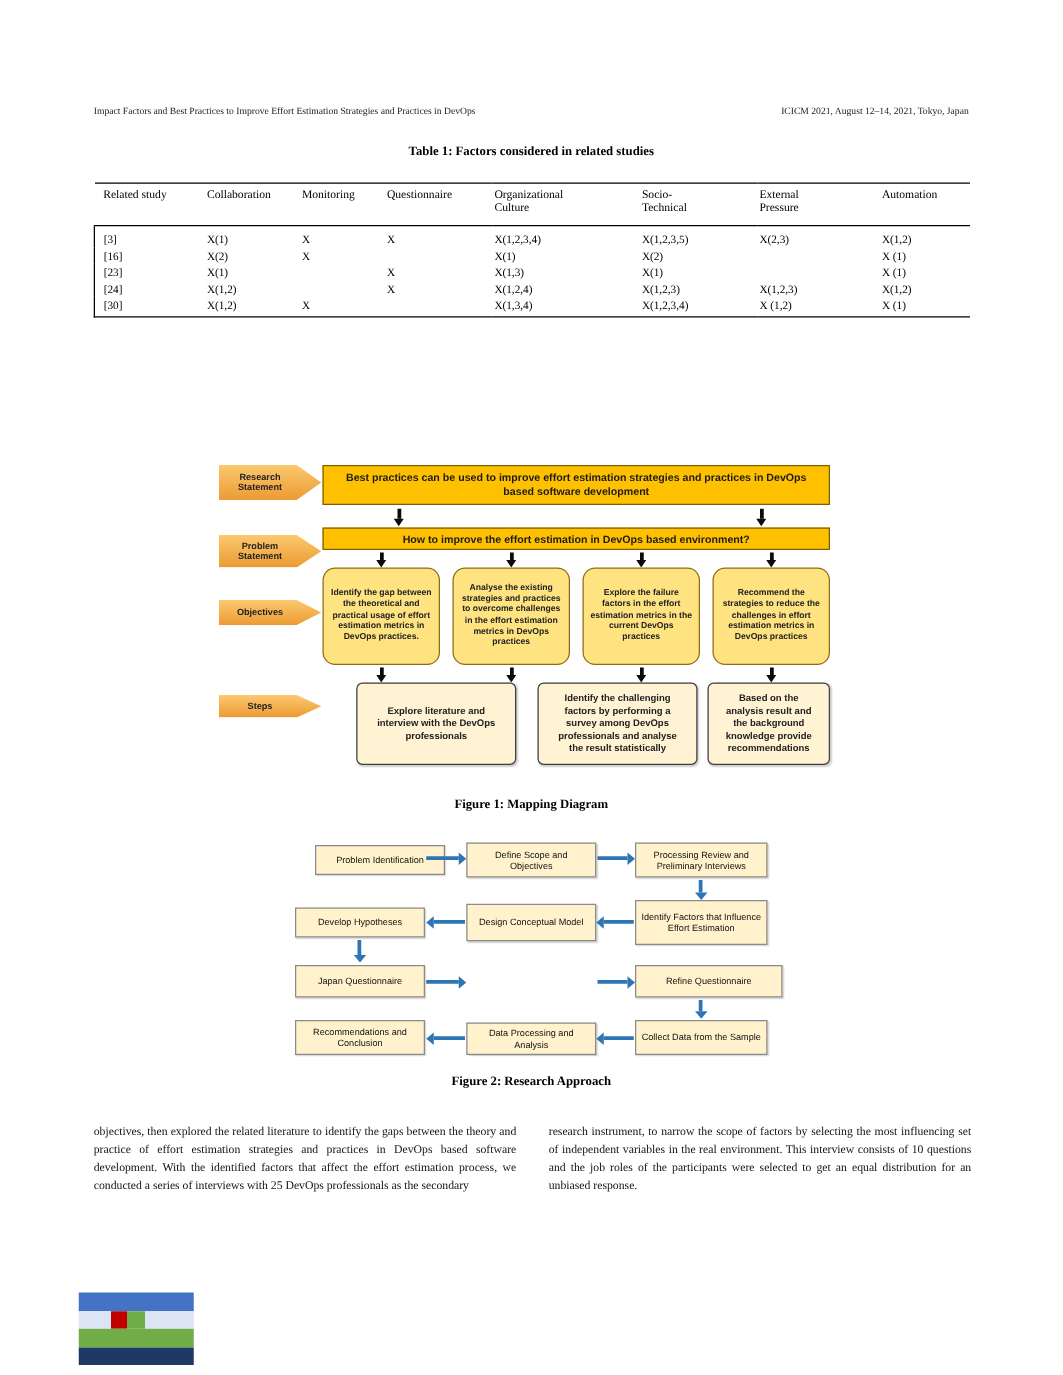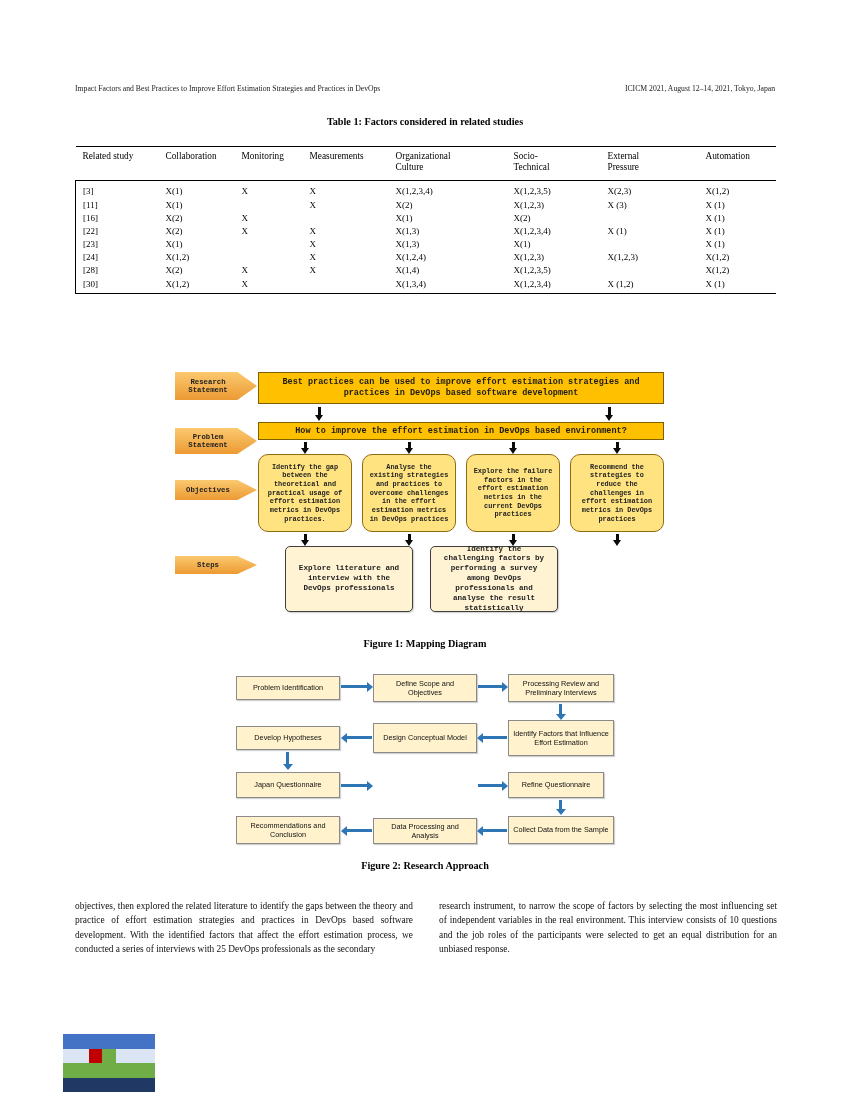--- a/index.html
+++ b/index.html
@@ -34,21 +34,21 @@
   }
   .paper-table td { padding:1.6px 2px; white-space:nowrap; overflow:hidden; }
   .paper-table tbody td:first-child { border-left:0.9px solid #000; padding-left:7px; }
   .paper-table th:first-child { padding-left:7px; }
   .paper-table tbody tr:first-child td { padding-top:5px; }
   .paper-table tbody tr:last-child td { border-bottom:1.2px solid #000; padding-bottom:4px; }
   .hdr-wrap { display:inline-block; line-height:1.2; }
 
   
   .fig1 { position:absolute; left:170px; top:370px; width:500px; height:254px;
-          font-family:Liberation Mono, monospace; }
+          font-family:Liberation Sans, sans-serif; }
   .flabel {
     position:absolute; width:82px;
     background:linear-gradient(180deg,#fbc96f 0%,#ec9a33 100%);
     clip-path:polygon(0 0,76% 0,100% 50%,76% 100%,0 100%);
     display:flex; align-items:center; justify-content:center;
     padding-right:16px; box-sizing:border-box;
     font-size:7.3px; font-weight:bold; text-align:center; line-height:1.15; color:#222;
   }
   .stmt {
     position:absolute; background:#FFC000; border:1px solid #7F6000;
@@ -136,96 +136,66 @@
     <col style="width:118px">
       <col style="width:94px">
       <col style="width:98px">
       <col style="width:72px">
   </colgroup>
   <thead>
     <tr>
       <th><span class="hdr-wrap">Related study</span></th>
       <th><span class="hdr-wrap">Collaboration</span></th>
       <th><span class="hdr-wrap">Monitoring</span></th>
-      <th><span class="hdr-wrap">Measurements</span></th>
+      <th><span class="hdr-wrap">Questionnaire</span></th>
       <th><span class="hdr-wrap" style="max-width:78px">Organizational Culture</span></th>
       <th><span class="hdr-wrap" style="max-width:52px">Socio-Technical</span></th>
       <th><span class="hdr-wrap" style="max-width:48px">External Pressure</span></th>
       <th><span class="hdr-wrap">Automation</span></th>
     </tr>
   </thead>
   <tbody>
     <tr>
       <td>[3]</td>
         <td>X(1)</td>
         <td>X</td>
         <td>X</td>
         <td>X(1,2,3,4)</td>
         <td>X(1,2,3,5)</td>
         <td>X(2,3)</td>
         <td>X(1,2)</td>
     </tr>
     <tr>
-      <td>[11]</td>
-        <td>X(1)</td>
-        <td></td>
-        <td>X</td>
-        <td>X(2)</td>
-        <td>X(1,2,3)</td>
-        <td>X (3)</td>
-        <td>X (1)</td>
-    </tr>
-    <tr>
       <td>[16]</td>
         <td>X(2)</td>
         <td>X</td>
         <td></td>
         <td>X(1)</td>
         <td>X(2)</td>
         <td></td>
-        <td>X (1)</td>
-    </tr>
-    <tr>
-      <td>[22]</td>
-        <td>X(2)</td>
-        <td>X</td>
-        <td>X</td>
-        <td>X(1,3)</td>
-        <td>X(1,2,3,4)</td>
-        <td>X (1)</td>
         <td>X (1)</td>
     </tr>
     <tr>
       <td>[23]</td>
         <td>X(1)</td>
         <td></td>
         <td>X</td>
         <td>X(1,3)</td>
         <td>X(1)</td>
         <td></td>
         <td>X (1)</td>
     </tr>
     <tr>
       <td>[24]</td>
         <td>X(1,2)</td>
         <td></td>
         <td>X</td>
         <td>X(1,2,4)</td>
         <td>X(1,2,3)</td>
         <td>X(1,2,3)</td>
-        <td>X(1,2)</td>
-    </tr>
-    <tr>
-      <td>[28]</td>
-        <td>X(2)</td>
-        <td>X</td>
-        <td>X</td>
-        <td>X(1,4)</td>
-        <td>X(1,2,3,5)</td>
-        <td></td>
         <td>X(1,2)</td>
     </tr>
     <tr>
       <td>[30]</td>
         <td>X(1,2)</td>
         <td>X</td>
         <td></td>
         <td>X(1,3,4)</td>
         <td>X(1,2,3,4)</td>
         <td>X (1,2)</td>
@@ -265,42 +235,43 @@
   <div class="obj" style="left:296px;top:84px">Explore the failure factors in the effort estimation metrics in the current DevOps practices</div>
   <div class="obj" style="left:400px;top:84px">Recommend the strategies to reduce the challenges in effort estimation metrics in DevOps practices</div>
 
   <div class="varrow" style="left:134px;top:164px;height:6px"></div>
   <div class="varrow" style="left:238px;top:164px;height:6px"></div>
   <div class="varrow" style="left:342px;top:164px;height:6px"></div>
   <div class="varrow" style="left:446px;top:164px;height:6px"></div>
 
   <div class="step" style="left:115px;width:128px">Explore literature and interview with the DevOps professionals</div>
   <div class="step" style="left:260px;width:128px">Identify the challenging factors  by performing a survey among DevOps professionals and analyse the result statistically</div>
+  <div class="step" style="left:396px;width:98px">Based on the analysis result and the background knowledge provide recommendations</div>
 </div>
 
 <div class="fig-caption cap1">Figure 1: Mapping Diagram</div>
 
 <div class="fig2">
 
-  <div class="fbox" style="left:6px;top:8px;width:104px;height:24px">Problem Identification</div>
+  <div class="fbox" style="left:22px;top:8px;width:104px;height:24px">Problem Identification</div>
   <div class="fbox" style="left:143px;top:6px;width:104px;height:28px">Define Scope and Objectives</div>
   <div class="fbox" style="left:278px;top:6px;width:106px;height:28px">Processing Review and Preliminary Interviews</div>
   <div class="bharrow r" style="left:111px;top:17px;width:26px"></div>
   <div class="bharrow r" style="left:248px;top:17px;width:24px"></div>
   <div class="bvarrow" style="left:329px;top:36px;height:10px"></div>
 
   <div class="fbox" style="left:6px;top:58px;width:104px;height:24px">Develop Hypotheses</div>
   <div class="fbox" style="left:143px;top:55px;width:104px;height:30px">Design Conceptual Model</div>
   <div class="fbox" style="left:278px;top:52px;width:106px;height:36px">Identify Factors that Influence Effort Estimation</div>
   <div class="bharrow l" style="left:253px;top:68px;width:24px"></div>
   <div class="bharrow l" style="left:117px;top:68px;width:25px"></div>
   <div class="bvarrow" style="left:56px;top:84px;height:12px"></div>
 
   <div class="fbox" style="left:6px;top:104px;width:104px;height:26px">Japan Questionnaire</div>
-  <div class="fbox" style="left:278px;top:104px;width:96px;height:26px">Refine Questionnaire</div>
+  <div class="fbox" style="left:278px;top:104px;width:118px;height:26px">Refine Questionnaire</div>
   <div class="bharrow r" style="left:111px;top:116px;width:26px"></div>
   <div class="bharrow r" style="left:248px;top:116px;width:24px"></div>
   <div class="bvarrow" style="left:329px;top:132px;height:9px"></div>
 
   <div class="fbox" style="left:6px;top:148px;width:104px;height:28px">Recommendations and Conclusion</div>
   <div class="fbox" style="left:143px;top:150px;width:104px;height:26px">Data Processing and Analysis</div>
   <div class="fbox" style="left:278px;top:148px;width:106px;height:28px">Collect Data from the Sample</div>
   <div class="bharrow l" style="left:253px;top:161px;width:24px"></div>
   <div class="bharrow l" style="left:117px;top:161px;width:25px"></div>
 </div>

